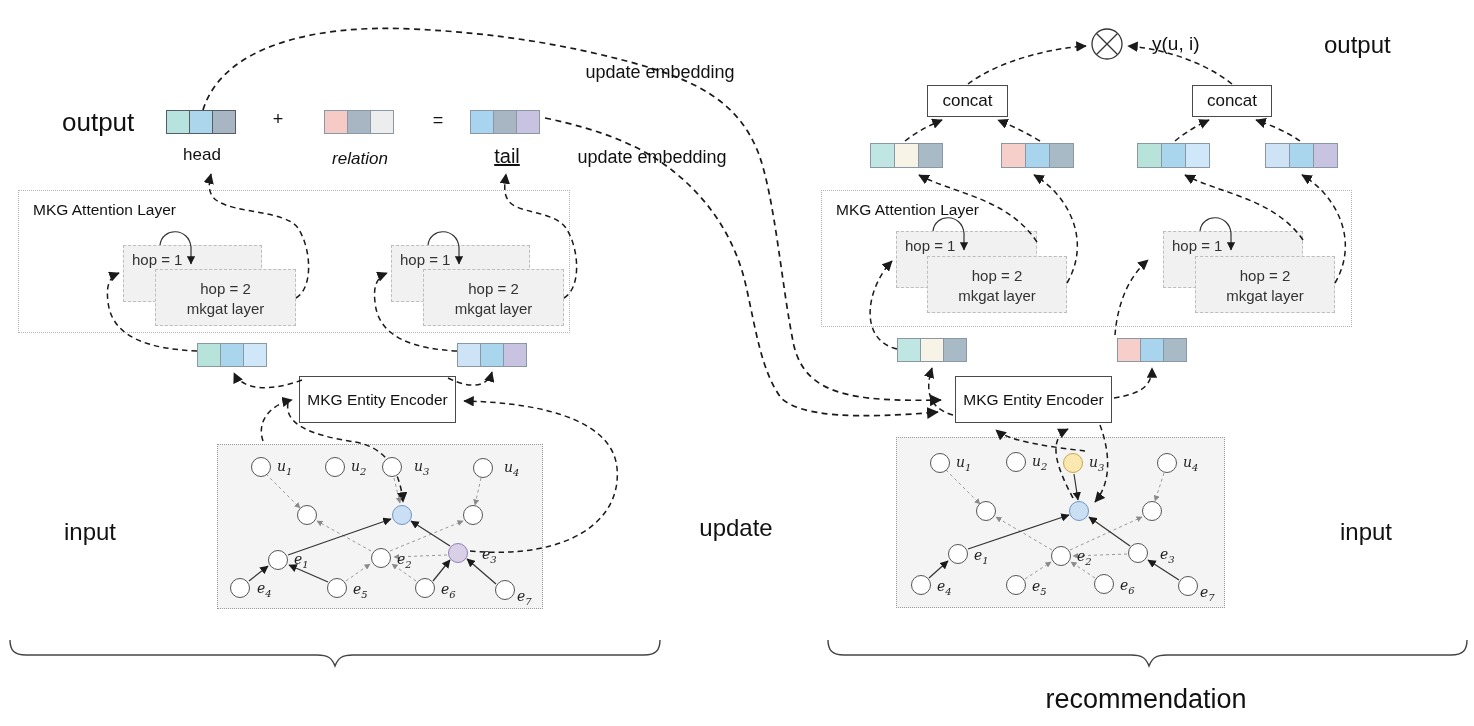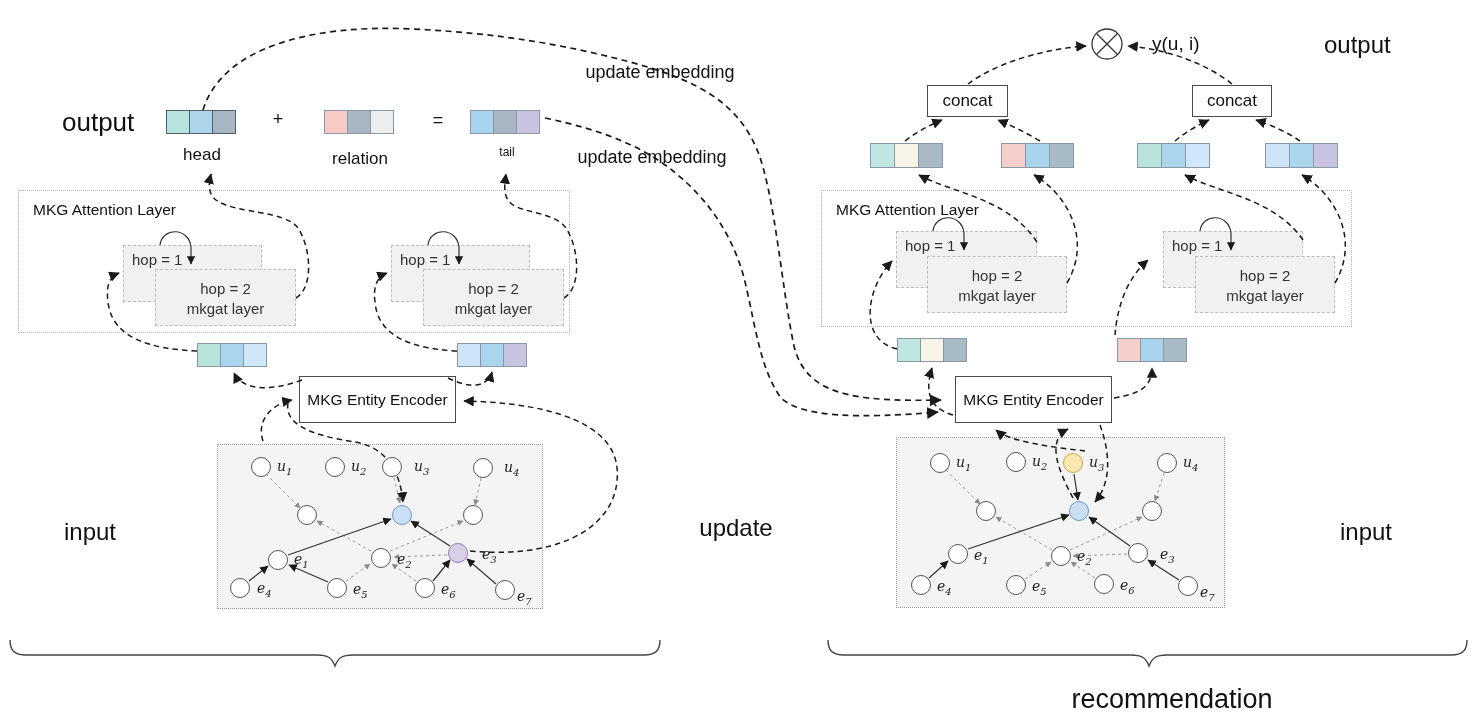--- a/index.html
+++ b/index.html
@@ -231,30 +231,30 @@
 
     <g stroke="#444" stroke-width="1.4" fill="none">
       <path d="M10,640 C10,650 14,655 26,655 L317,655 C328,655 332,658 335,666 C338,658 342,655 353,655 L644,655 C656,655 660,650 660,640"></path>
       <path d="M828,640 C828,650 832,655 844,655 L1131,655 C1142,655 1146,658 1149,666 C1152,658 1156,655 1167,655 L1451,655 C1463,655 1467,650 1467,640"></path>
     </g>
   </svg>
 
   <div class="lbl" style="left:62px;top:107px;font-size:26px;">output</div>
   <div class="lbl ctr" style="left:202px;top:145px;font-size:17px;">head</div>
   <div class="lbl ctr" style="left:278px;top:109px;font-size:18px;">+</div>
-  <div class="lbl ctr" style="left:360px;top:149px;font-size:17px;">relation</div>
+  <div class="lbl ctr" style="left:360px;top:149px;font-size:17px;font-style:italic;">relation</div>
   <div class="lbl ctr" style="left:438px;top:110px;font-size:18px;">=</div>
-  <div class="lbl ctr" style="left:507px;top:145px;font-size:12px;">tail</div>
+  <div class="lbl ctr" style="left:507px;top:145px;font-size:20px;text-decoration:underline;">tail</div>
 
   <div class="lbl ctr" style="left:660px;top:62px;font-size:18px;">update embedding</div>
   <div class="lbl ctr" style="left:652px;top:147px;font-size:18px;">update embedding</div>
   <div class="lbl ctr" style="left:736px;top:514px;font-size:24px;">update</div>
   <div class="lbl ctr" style="left:90px;top:518px;font-size:24px;">input</div>
   <div class="lbl ctr" style="left:1366px;top:518px;font-size:24px;">input</div>
-  <div class="lbl ctr" style="left:1172px;top:684px;font-size:27px;">recommendation</div>
+  <div class="lbl ctr" style="left:1146px;top:684px;font-size:27px;">recommendation</div>
   <div class="lbl" style="left:1152px;top:33px;font-size:19px;">y(u, i)</div>
   <div class="lbl" style="left:1324px;top:31px;font-size:24px;">output</div>
 
   <div>
     <div class="gnode" style="left:251px;top:457px;"></div>
     <div class="nlabel" style="left:277px;top:458px;"><i>u</i><sub>1</sub></div>
     <div class="gnode" style="left:325px;top:457px;"></div>
     <div class="nlabel" style="left:351px;top:458px;"><i>u</i><sub>2</sub></div>
     <div class="gnode" style="left:382px;top:457px;"></div>
     <div class="nlabel" style="left:414px;top:458px;"><i>u</i><sub>3</sub></div>

